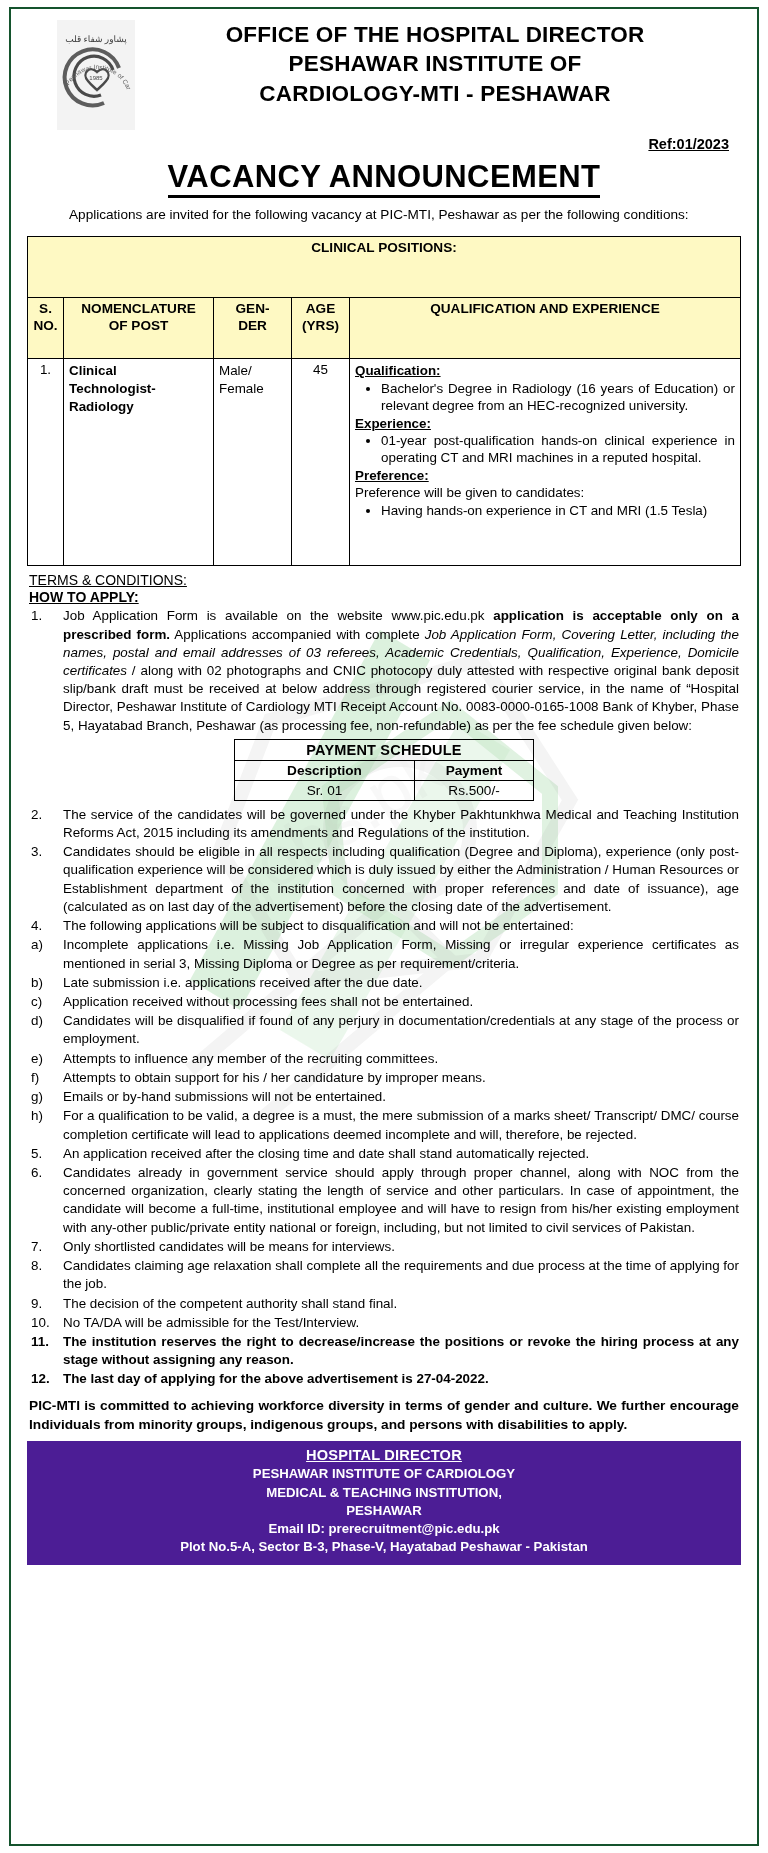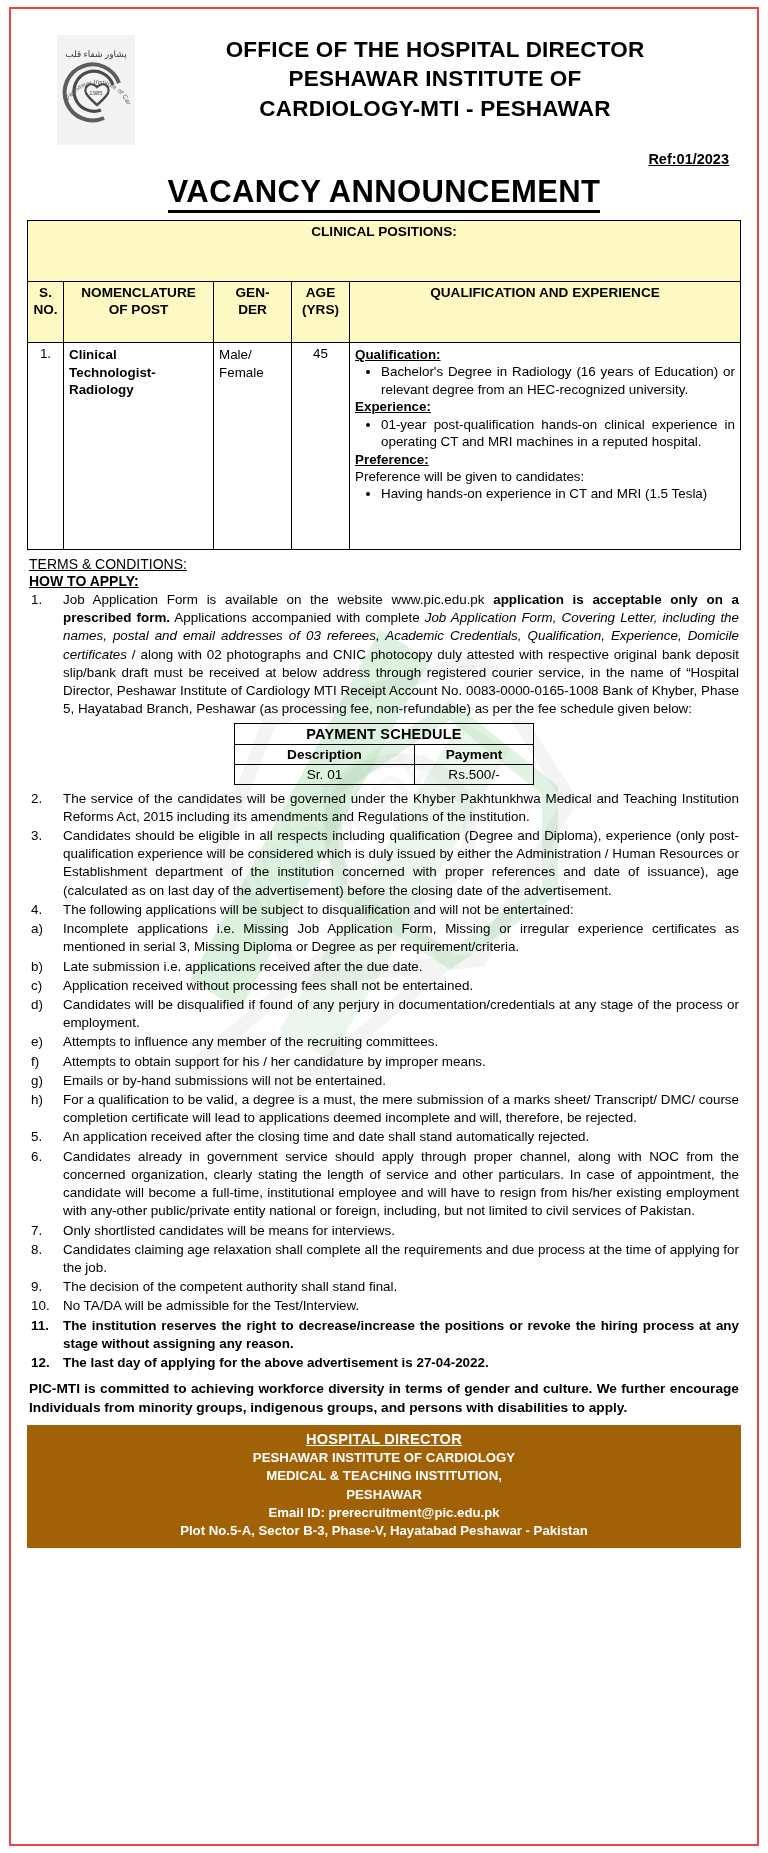--- a/index.html
+++ b/index.html
@@ -19,24 +19,24 @@
     width: 768px;
     height: 1853px;
     box-sizing: border-box;
     padding: 7px 9px;
     background: #fff;
     overflow: hidden;
   }
   .frame {
     position: relative;
     box-sizing: border-box;
-    border: 2px solid #ef4444;
+    border: 2px solid #14532d;
     width: 100%;
     height: 100%;
-    padding: 22px 16px 8px 16px;
+    padding: 7px 16px 8px 16px;
     overflow: hidden;
     z-index: 2;
   }
   
   .wm {
     position: absolute;
     z-index: 1;
     pointer-events: none;
     user-select: none;
   }
@@ -207,21 +207,21 @@
   
   .closing {
     font-size: 13.7px;
     font-weight: bold;
     line-height: 1.38;
     text-align: justify;
     margin: 8px 2px 7px 2px;
   }
   
   .footer {
-    background: #a16207;
+    background: #4c1d95;
     color: #fff;
     text-align: center;
     padding: 6px 4px 8px 4px;
     margin: 0 0 4px 0;
   }
   .f-title {
     font-size: 14.6px;
     font-weight: bold;
     text-decoration: underline;
     letter-spacing: .2px;
@@ -281,20 +281,21 @@
         <div class="hdr-line">OFFICE OF THE HOSPITAL DIRECTOR</div>
         <div class="hdr-line">PESHAWAR INSTITUTE OF</div>
         <div class="hdr-line">CARDIOLOGY-MTI - PESHAWAR</div>
       </div>
     </div>
 
     <div class="refline"><span>Ref:01/2023</span></div>
 
     <div class="vacancy"><span>VACANCY ANNOUNCEMENT</span></div>
 
+    <div class="intro">Applications are invited for the following vacancy at PIC-MTI, Peshawar as per the following conditions:</div>
 
     <table class="vt">
       <colgroup>
         <col class="c-sno">
           <col class="c-nom">
           <col class="c-gen">
           <col class="c-age">
           <col>
       </colgroup>
       <thead>

